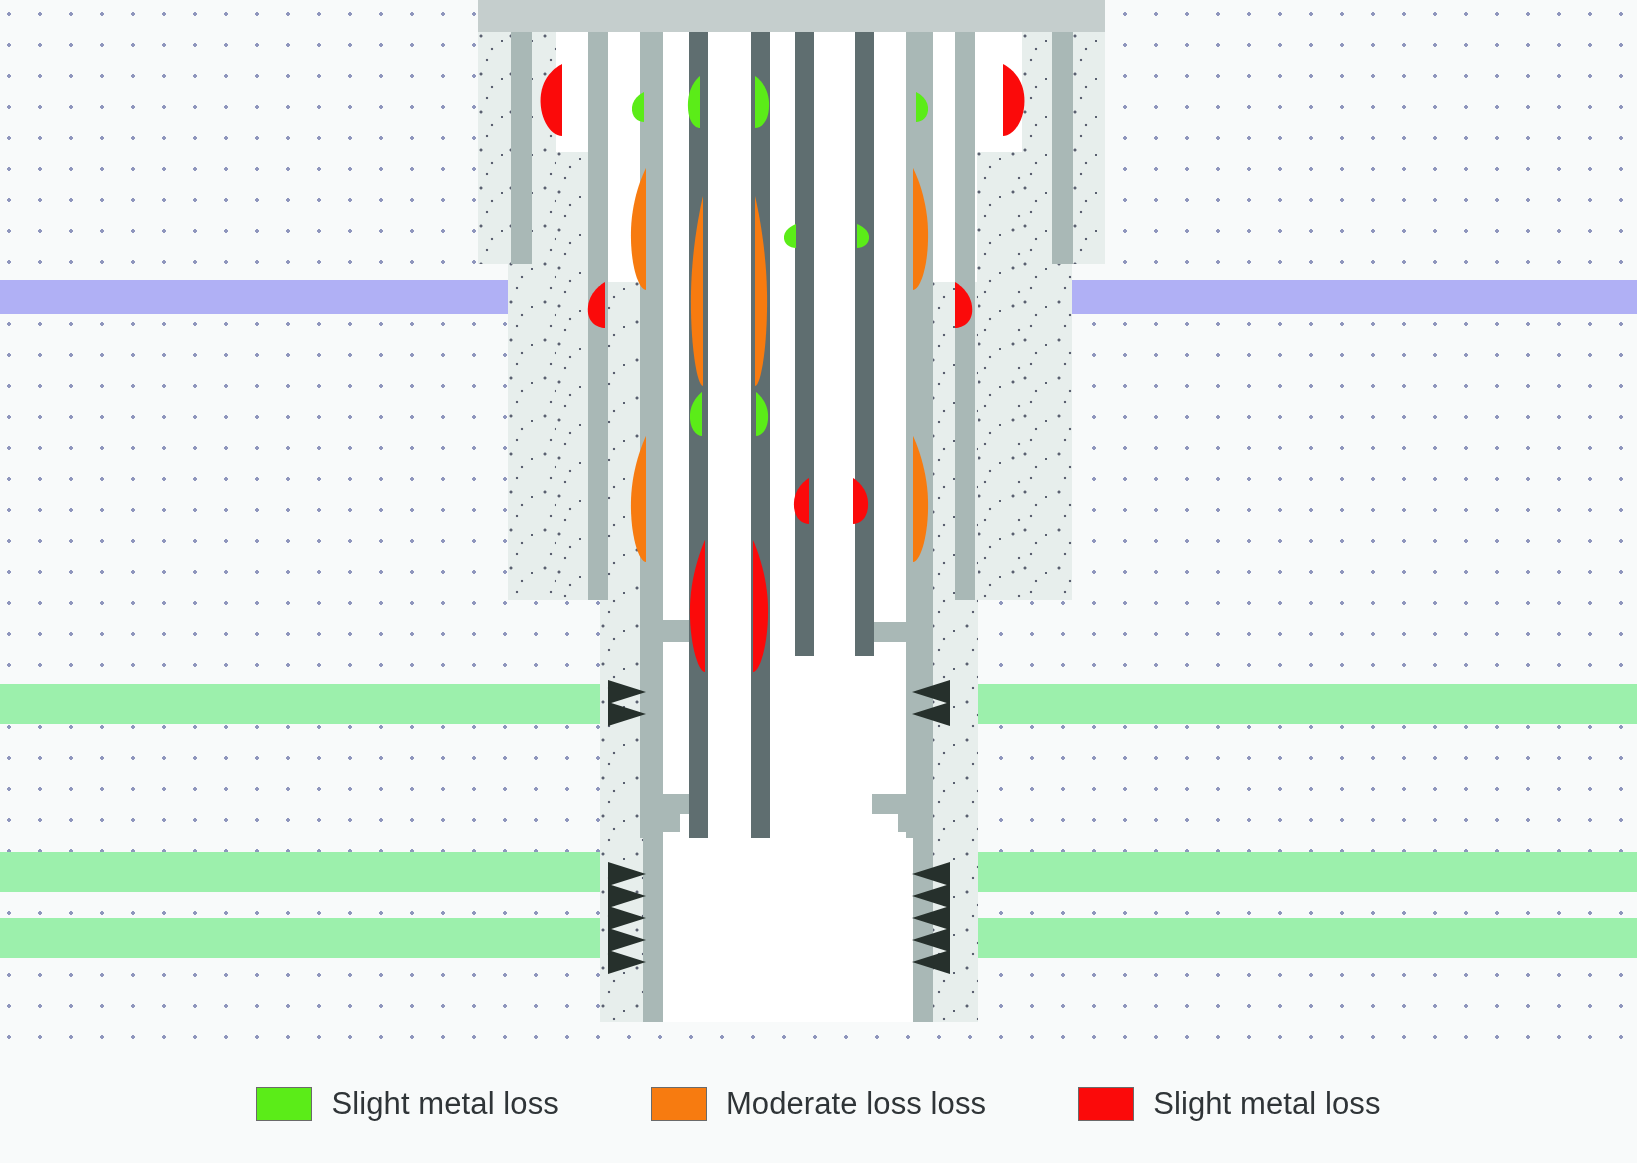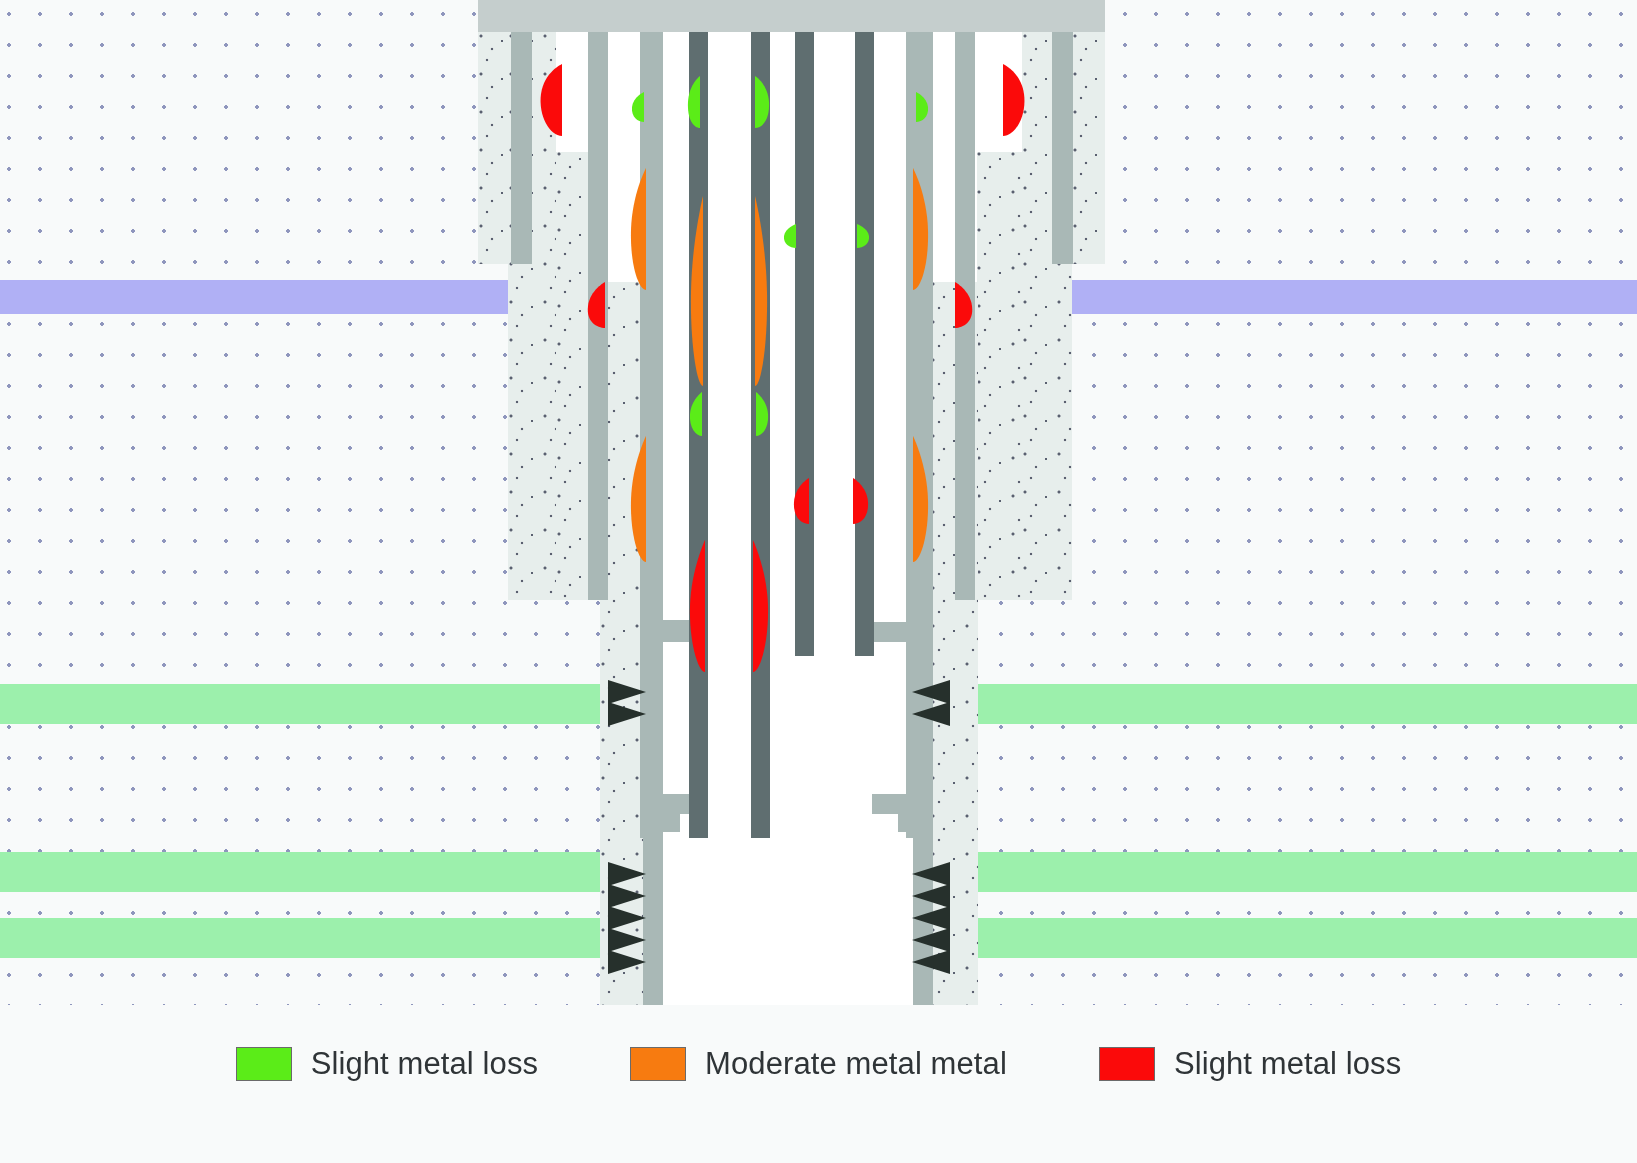--- a/index.html
+++ b/index.html
@@ -43,21 +43,21 @@
   
   .blob{position:absolute;}
 
   
   .perf{position:absolute;width:0;height:0;border-style:solid;}
   .perf.left{border-width:12px 0 12px 38px;border-color:transparent transparent transparent #26302c;}
   .perf.right{border-width:12px 38px 12px 0;border-color:transparent #26302c transparent transparent;}
 
   
   #legend{
-    position:absolute;left:0;top:1005px;width:1637px;height:118px;
+    position:absolute;left:0;top:1045px;width:1637px;height:118px;
     background:#f8fafa;
     display:flex;align-items:center;justify-content:center;gap:0px;
   }
   .legend-item{display:flex;align-items:center;}
   .legend-swatch{width:56px;height:34px;border:1.5px solid #6a6a6a;box-sizing:border-box;}
   .legend-label{font-size:31px;color:#2f3437;margin-left:19px;letter-spacing:0.1px;white-space:nowrap;}
   .legend-gap{width:92px;}
 </style>
 </head>
 <body>
@@ -215,21 +215,21 @@
 
     <div class="legend-item">
       <span class="legend-swatch" style="background:#5bec18;"></span>
       <span class="legend-label">Slight metal loss</span>
     </div>
 
     <div class="legend-gap"></div>
 
     <div class="legend-item">
       <span class="legend-swatch" style="background:#f77b10;"></span>
-      <span class="legend-label">Moderate metal metal</span>
+      <span class="legend-label">Moderate loss loss</span>
     </div>
 
     <div class="legend-gap"></div>
 
     <div class="legend-item">
       <span class="legend-swatch" style="background:#fb0a0a;"></span>
       <span class="legend-label">Slight metal loss</span>
     </div>
 
   </div>

